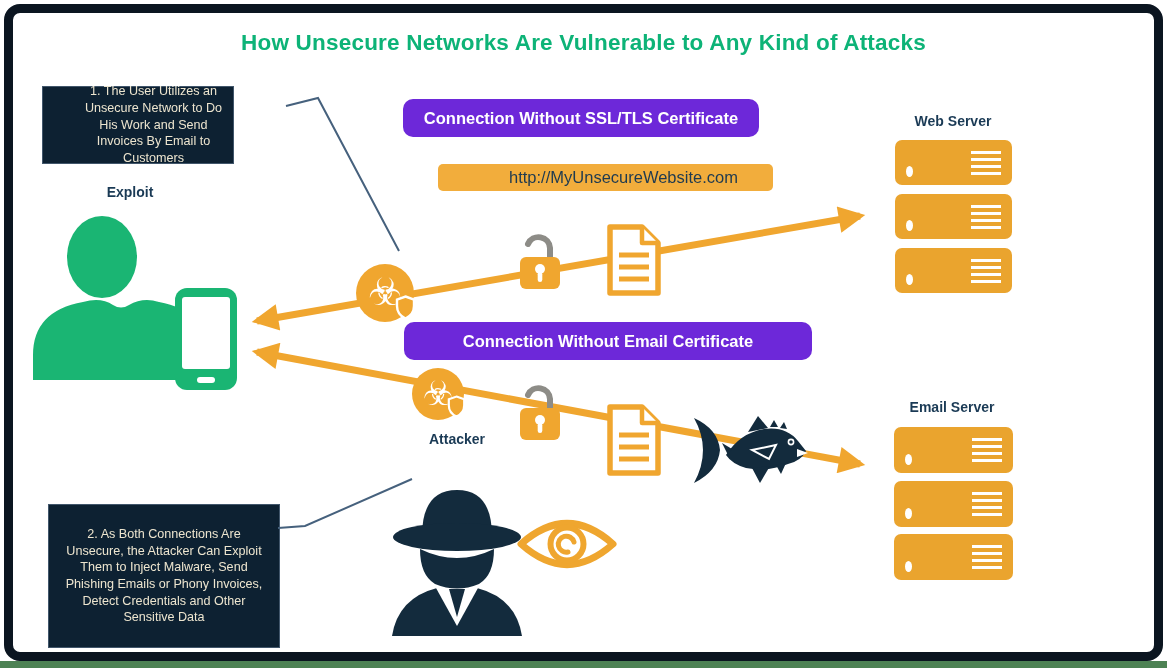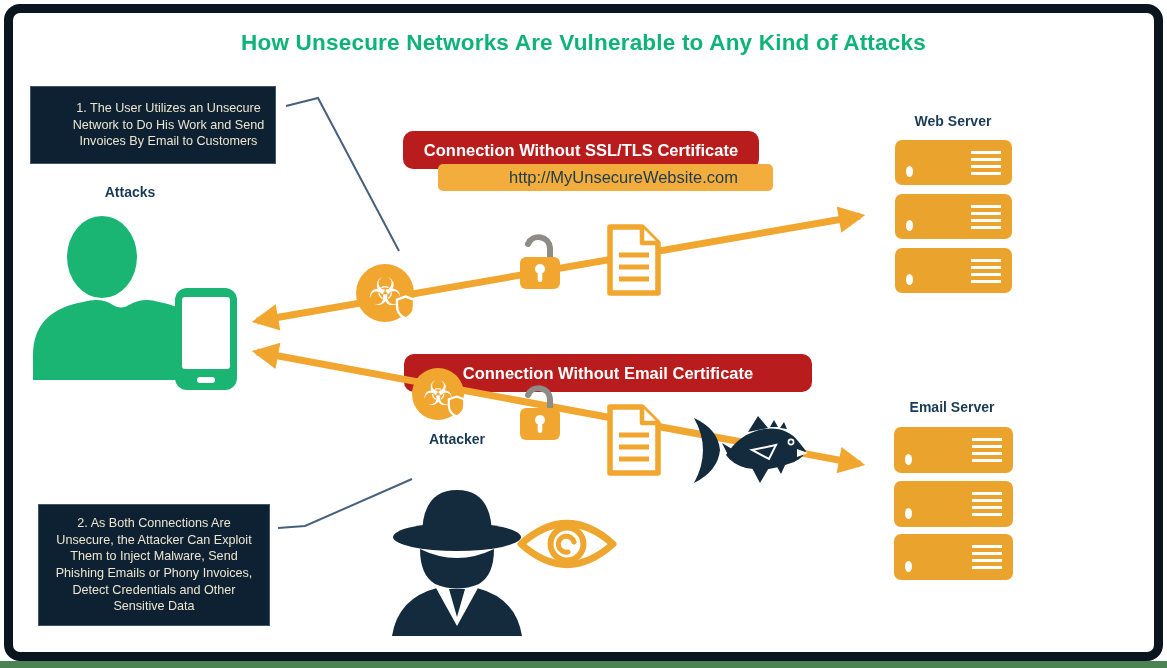--- a/index.html
+++ b/index.html
@@ -16,26 +16,26 @@
   }
   .title{
     position:absolute;left:0;top:30px;width:100%;text-align:center;
     font-size:22.5px;font-weight:bold;color:#0DB377;letter-spacing:.2px;
   }
   .note{
     position:absolute;background:#0D2132;color:#EDE5CF;border:1px solid #41566B;
     display:flex;align-items:center;justify-content:center;text-align:center;
     font-size:12.6px;line-height:1.32;padding:6px 8px;box-sizing:border-box;
   }
-  .note1{left:30px;top:86px;width:246px;height:78px;padding-left:39px;}
-  .note2{left:38px;top:504px;width:232px;height:122px;}
+  .note1{left:42px;top:86px;width:192px;height:78px;padding-left:39px;}
+  .note2{left:48px;top:504px;width:232px;height:144px;}
   .banner{
-    position:absolute;background:#b91c1c;color:#ffffff;border-radius:10px;
+    position:absolute;background:#6d28d9;color:#ffffff;border-radius:10px;
     display:flex;align-items:center;justify-content:center;
-    font-size:16.5px;font-weight:bold;height:38px;box-sizing:border-box;margin-top:32px;
+    font-size:16.5px;font-weight:bold;height:38px;box-sizing:border-box;
   }
   .banner-ssl{left:403px;top:99px;width:356px;}
   .banner-email{left:404px;top:322px;width:408px;}
   .urlbar{
     position:absolute;left:438px;top:164px;width:299px;height:27px;
     background:#F2AD3C;border-radius:5px;color:#1E3A50;
     display:flex;align-items:center;justify-content:center;font-size:16.5px;padding-left:36px;
   }
   .node-label{
     position:absolute;width:150px;text-align:center;
@@ -96,21 +96,21 @@
   </svg>
 
   <div class="note note1">1. The User Utilizes an Unsecure Network to Do His Work and Send Invoices By Email to Customers</div>
   <div class="note note2">2. As Both Connections Are Unsecure, the Attacker Can Exploit Them to Inject Malware, Send Phishing Emails or Phony Invoices, Detect Credentials and Other Sensitive Data</div>
 
   <div class="banner banner-ssl">Connection Without SSL/TLS Certificate</div>
   <div class="banner banner-email">Connection Without Email Certificate</div>
 
   <div class="urlbar">http://MyUnsecureWebsite.com</div>
 
-  <div class="node-label" style="left:55px;top:184px;">Attacks</div>
+  <div class="node-label" style="left:55px;top:184px;">Exploit</div>
   <div class="node-label" style="left:382px;top:431px;">Attacker</div>
   <div class="node-label" style="left:878px;top:113px;">Web Server</div>
   <div class="node-label" style="left:877px;top:399px;">Email Server</div>
 
   <div class="server" style="left:895px;top:140px;">
     <div class="dot"></div>
       <div class="slats"></div>
   </div>
   <div class="server" style="left:895px;top:194px;">
     <div class="dot"></div>

